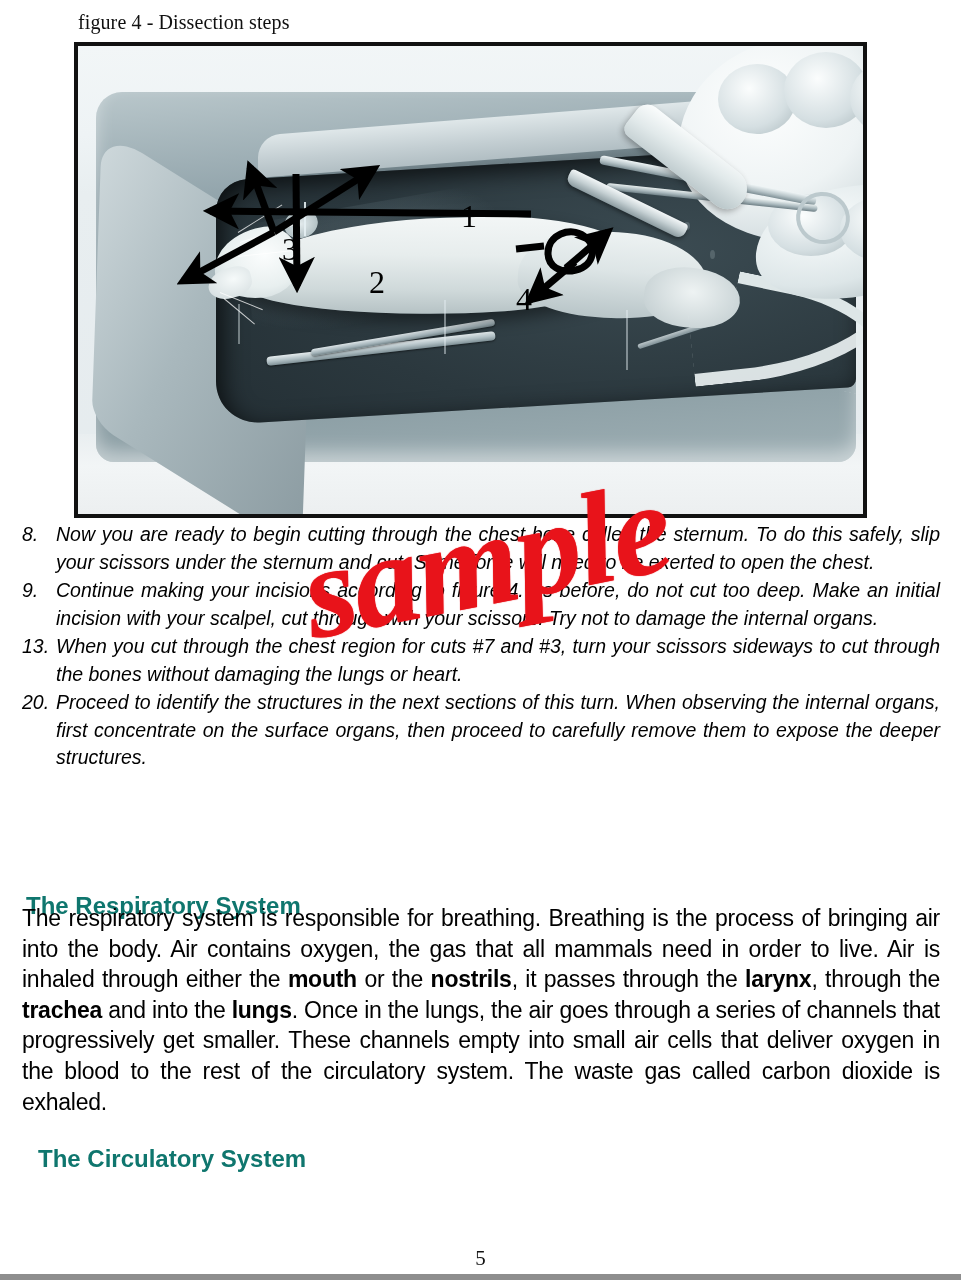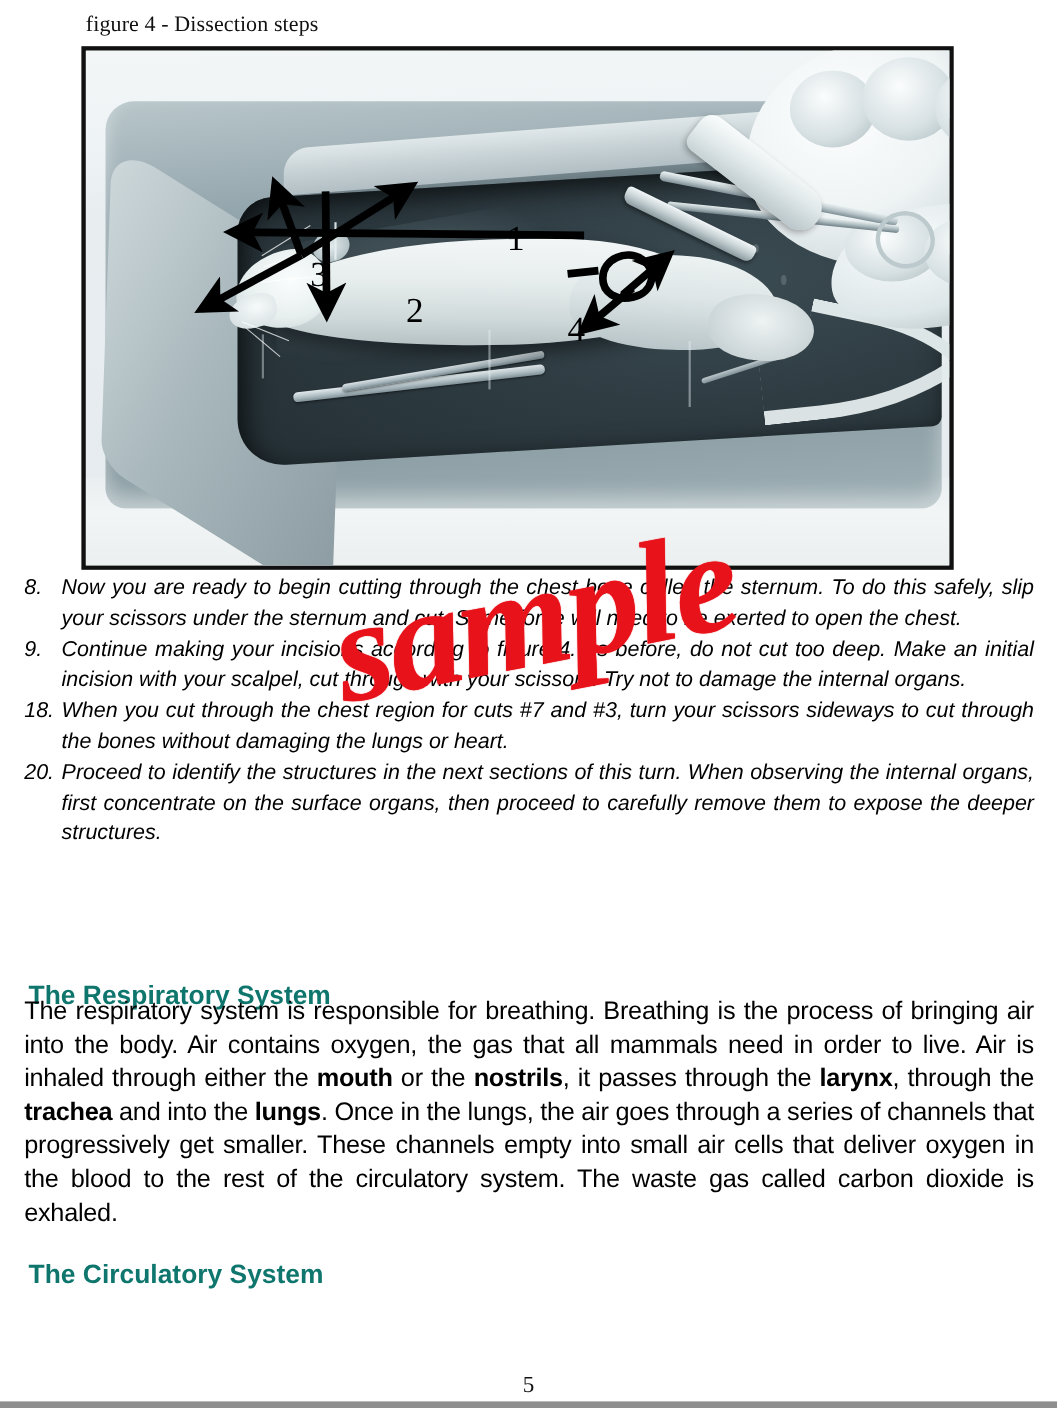--- a/index.html
+++ b/index.html
@@ -361,21 +361,21 @@
     width: 918px;
     font-size: 23px;
     line-height: 30.6px;
     color: #000;
     text-align: justify;
   }
   .para b { font-weight: bold; }
 
   #resp-head { top: 872px; }
   #resp-para { top: 903px; }
-  #circ-head { top: 1125px; }
+  #circ-head { top: 1125px; margin-left: 12px; }
   #circ-para { top: 1156px; }
 
   
   .cond {
     font-stretch: condensed;
     letter-spacing: -0.25px;
   }
 
   
   .page-num {
@@ -515,21 +515,21 @@
   <div class="steps">
     <div class="step">
       <span class="step-num">8.</span>
       <span class="step-body">Now you are ready to begin cutting through the chest bone called the sternum.  To do this safely, slip your scissors under the sternum and cut.  Some force will need to be exerted to open the chest.</span>
     </div>
     <div class="step">
       <span class="step-num">9.</span>
       <span class="step-body">Continue making your incisions according to figure 4.  As before, do not cut too deep.  Make an initial incision with your scalpel, cut through with your scissors.  Try not to damage the internal organs.</span>
     </div>
     <div class="step">
-      <span class="step-num">18.</span>
+      <span class="step-num">13.</span>
       <span class="step-body">When you cut through the chest region for cuts #7 and #3, turn your scissors sideways to cut through the bones without damaging the lungs or heart.</span>
     </div>
     <div class="step">
       <span class="step-num">20.</span>
       <span class="step-body">Proceed to identify the structures in the next sections of this turn.  When observing the internal organs, first concentrate on the surface organs, then proceed to carefully remove them to expose the deeper structures.</span>
     </div>
   </div>
 
   <h2 class="sec-head" id="resp-head">The Respiratory System</h2>
   <div class="para cond" id="resp-para">   The respiratory system is responsible for breathing.  Breathing is the process of bringing air into the body.  Air contains oxygen, the gas that all mammals need in order to live.  Air is inhaled through either the <b>mouth</b> or the <b>nostrils</b>, it passes through the <b>larynx</b>, through the <b>trachea</b> and into the <b>lungs</b>.  Once in the lungs, the air goes through a series of channels that progressively get smaller.  These channels empty into small air cells that deliver oxygen in the blood to the rest of the circulatory system.  The waste gas called carbon dioxide is exhaled.</div>

